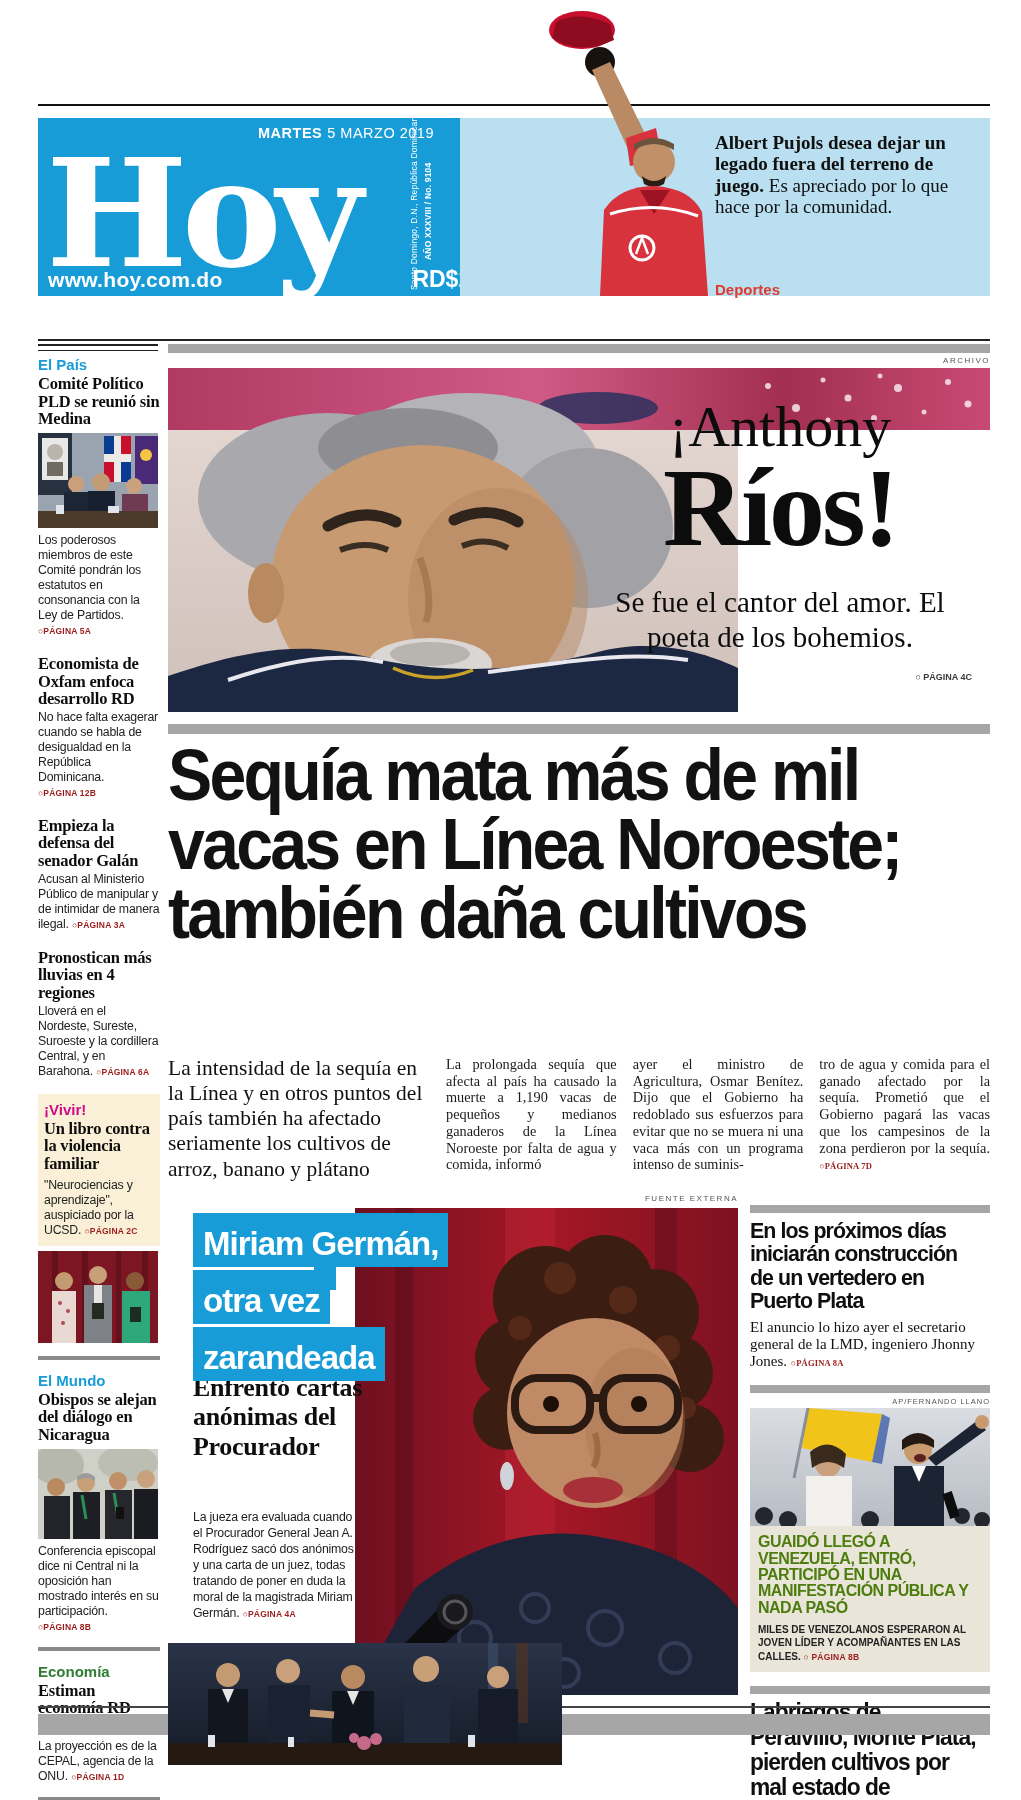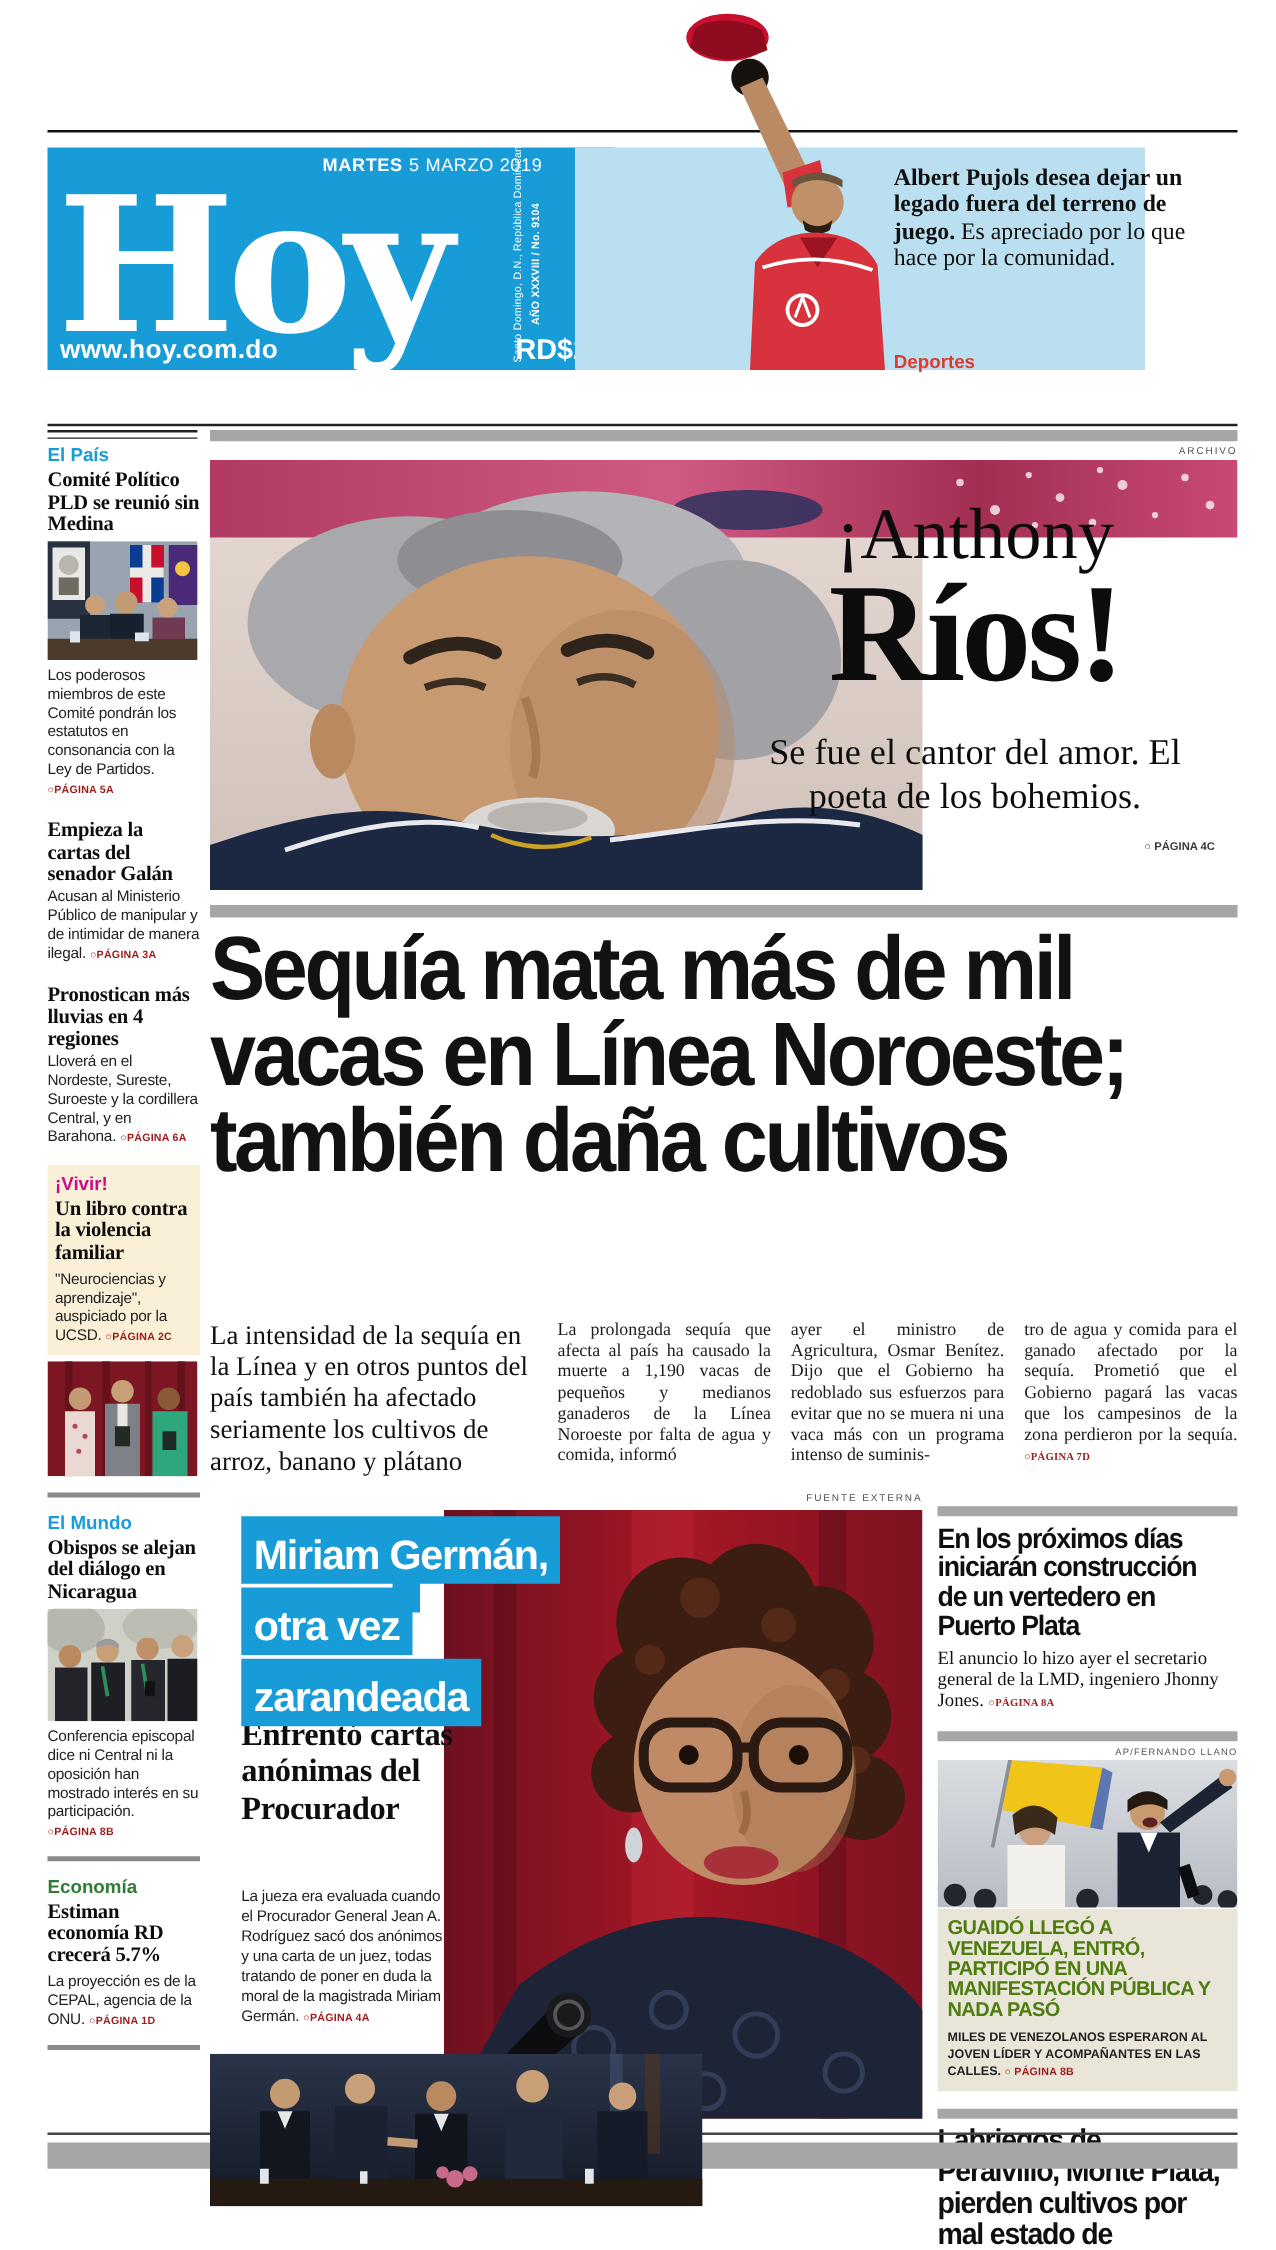--- a/index.html
+++ b/index.html
@@ -22,21 +22,21 @@
   #hoy-logo{ position:absolute; left:8px; top:20px; font-family:"DejaVu Serif",serif; font-weight:bold;
              font-size:150px; line-height:1; color:#fff; letter-spacing:-6px; }
   .vt{ position:absolute; white-space:nowrap; transform:rotate(-90deg); transform-origin:0 100%;
        color:#fff; font-size:8.5px; letter-spacing:.2px; }
   #vt1{ left:381px; bottom:6px; }
   #vt2{ left:395px; bottom:36px; font-weight:bold; }
   #site-url{ position:absolute; left:10px; bottom:4px; color:#fff; font-weight:bold; font-size:21px; letter-spacing:.3px; }
   #price{ position:absolute; right:8px; bottom:3px; color:#fff; font-weight:bold; font-size:23px; }
 
   
-  #pujols-box{ left:460px; top:118px; width:456px; height:178px; background:var(--lightblue); }
+  #pujols-box{ left:460px; top:118px; width:530px; height:178px; background:var(--lightblue); }
   #pujols-fig{ position:absolute; left:70px; bottom:0; }
   #pujols-blurb{ position:absolute; left:255px; top:14px; width:262px;
                  font-family:"Liberation Serif",serif; font-size:19px; line-height:1.13; color:#101010; }
   #pujols-blurb .b{ font-weight:bold; }
   #deportes-label{ position:absolute; left:255px; top:163px; color:var(--red); font-weight:bold; font-size:15px; }
 
   
   #band-rule{ left:38px; top:339px; width:952px; height:2px; background:#222; }
   #band-bar{ left:168px; top:344px; width:822px; height:9px; }
   #sb-rule1{ left:38px; top:344px; width:120px; height:2px; background:#222; }
@@ -176,23 +176,27 @@
       <rect x="50" y="58" width="27" height="21" fill="#16202e"></rect>
       <circle cx="96" cy="53" r="8" fill="#c9a27d"></circle>
       <rect x="84" y="61" width="26" height="18" fill="#703a54"></rect>
       <rect y="78" width="120" height="17" fill="#4c3a2a"></rect>
       <rect x="18" y="72" width="8" height="9" fill="#dfe5ea"></rect>
       <rect x="70" y="73" width="11" height="7" fill="#dfe5ea"></rect>
     </svg>
     <p class="sb-body"><span>Los poderosos miembros de este Comité pondrán los estatutos en consonancia con la Ley de Partidos. </span><span class="pageref">○PÁGINA 5A</span></p>
   </section>
 
-
   <section class="sb-story">
-    <h3 class="sb-title">Empieza la cartas del senador Galán</h3>
+    <h3 class="sb-title">Economista de Oxfam enfoca desarrollo RD</h3>
+    <p class="sb-body" style="margin-top:2px"><span>No hace falta exagerar cuando se habla de desigualdad en la República Dominicana. </span><span class="pageref">○PÁGINA 12B</span></p>
+  </section>
+
+  <section class="sb-story">
+    <h3 class="sb-title">Empieza la defensa del senador Galán</h3>
     <p class="sb-body" style="margin-top:2px"><span>Acusan al Ministerio Público de manipular y de intimidar de manera ilegal. </span><span class="pageref">○PÁGINA 3A</span></p>
   </section>
 
   <section class="sb-story">
     <h3 class="sb-title">Pronostican más lluvias en 4 regiones</h3>
     <p class="sb-body" style="margin-top:2px"><span>Lloverá en el Nordeste, Sureste, Suroeste y la cordillera Central, y en Barahona. </span><span class="pageref">○PÁGINA 6A</span></p>
   </section>
 
   <section id="vivir-box">
     <div class="kicker magenta">¡Vivir!</div>

